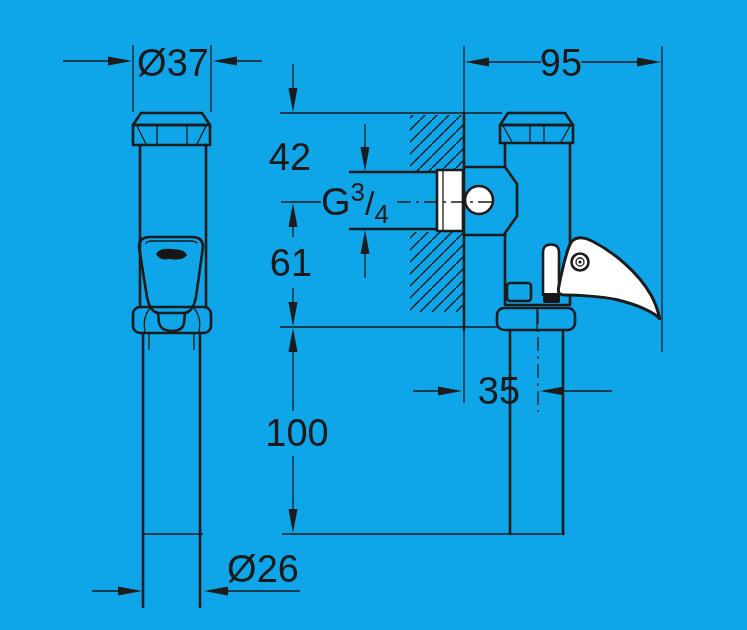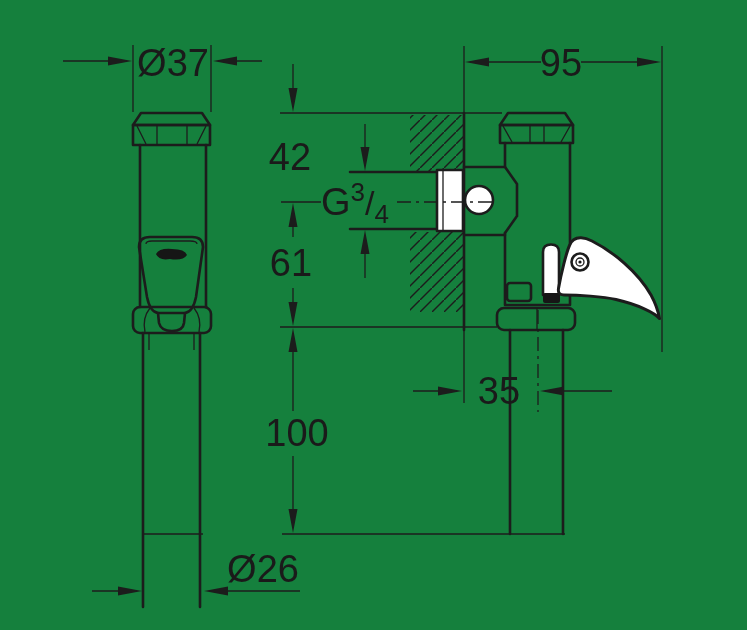--- a/index.html
+++ b/index.html
@@ -1,16 +1,16 @@
 <!DOCTYPE html>
 <html><head>
 <meta charset="utf-8">
 <style>
   html,body{margin:0;padding:0;background:#fff;}
-  .stage{position:relative;width:747px;height:630px;background:#15803d;overflow:hidden;
+  .stage{position:relative;width:747px;height:630px;background:#0ea5e9;overflow:hidden;
          font-family:"Liberation Sans", sans-serif;}
   svg{position:absolute;left:0;top:0;}
   .obj{stroke:#1c1c1c;stroke-width:2.6;fill:none;stroke-linecap:round;stroke-linejoin:round;}
   .obj-f{stroke:#1c1c1c;stroke-width:2.6;fill:#ffffff;stroke-linejoin:round;}
   .thick{stroke:#1c1c1c;stroke-width:3;fill:#ffffff;stroke-linejoin:round;stroke-linecap:round;}
   .thin{stroke:#1c1c1c;stroke-width:1.3;fill:none;}
   .cl{stroke:#1c1c1c;stroke-width:1.3;fill:none;stroke-dasharray:14 5 3 5;}
   .arr{fill:#1c1c1c;stroke:none;}
   .dark{fill:#161616;stroke:none;}
   text{fill:#1a1a1a;font-family:"Liberation Sans", sans-serif;font-size:38px;}

